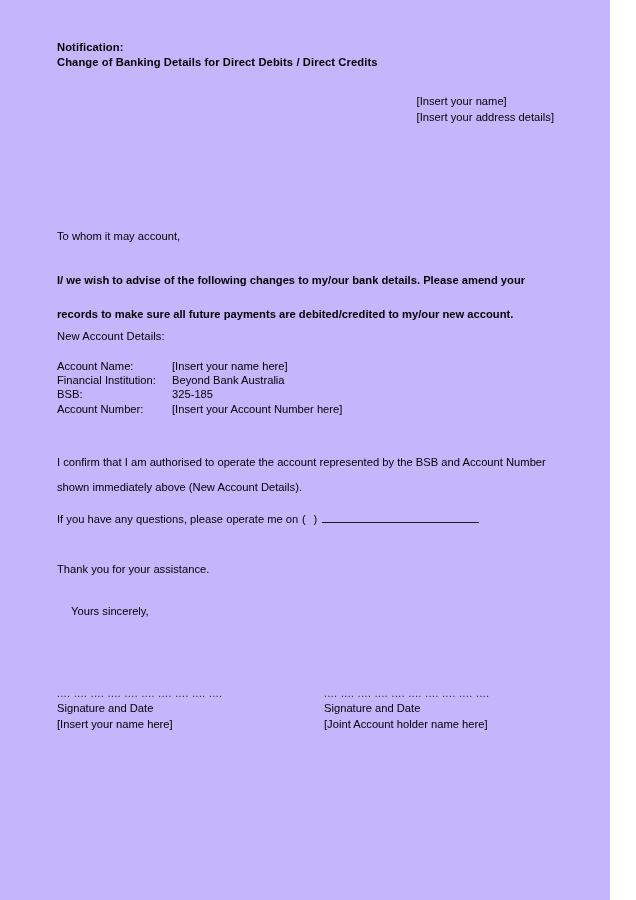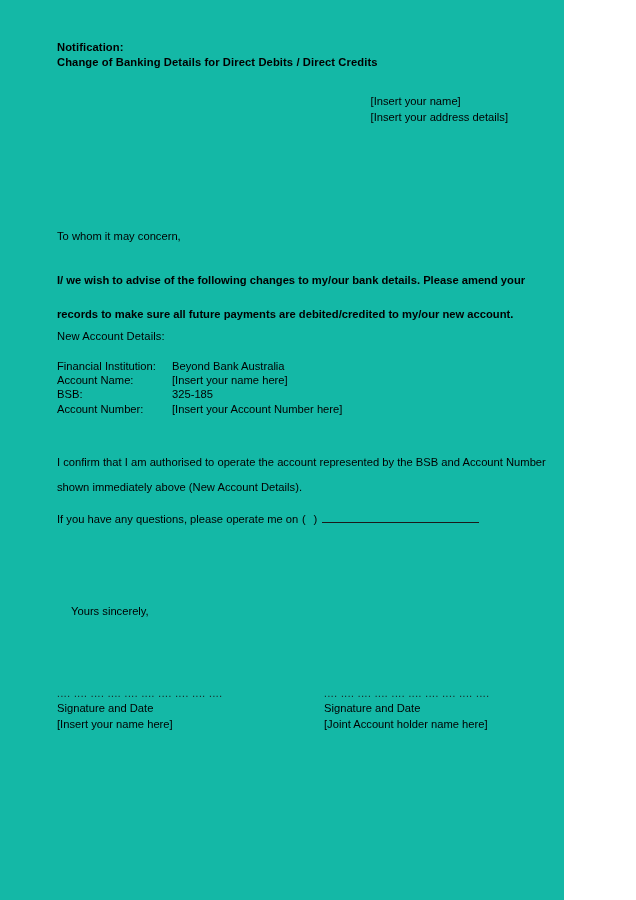--- a/index.html
+++ b/index.html
@@ -13,22 +13,23 @@
     position: relative;
     font-family: "Liberation Sans", sans-serif;
     color: #000000;
     -webkit-font-smoothing: antialiased;
   }
   .page {
     position: absolute;
     left: 0; top: 0;
     width: 564px;
     height: 900px;
-    background: #14b8a6;
+    background: #c4b5fd;
     overflow: hidden;
+    padding-left: 46px;
   }
 
   
   .heading {
     position: absolute;
     left: 57px;
     top: 40px;
     font-size: 11.2px;
     font-weight: bold;
     line-height: 15px;
@@ -160,53 +161,54 @@
   <div class="heading">
     <div>Notification:</div>
     <div>Change of Banking Details for Direct Debits / Direct Credits</div>
   </div>
 
   <div class="addressee">
     <div>[Insert your name]</div>
     <div>[Insert your address details]</div>
   </div>
 
-  <div class="salutation">To whom it may concern,</div>
+  <div class="salutation">To whom it may account,</div>
 
   <div class="para-advise">I/ we wish to advise of the following changes to my/our bank details. Please amend your records to make sure all future payments are debited/credited to my/our new account.</div>
 
   <div class="section-title">New Account Details:</div>
 
   <table class="details">
     <tbody>
       <tr>
+        <td class="label">Account Name:</td>
+        <td class="value">[Insert your name here]</td>
+      </tr>
+      <tr>
         <td class="label">Financial Institution:</td>
         <td class="value">Beyond Bank Australia</td>
       </tr>
       <tr>
-        <td class="label">Account Name:</td>
-        <td class="value">[Insert your name here]</td>
-      </tr>
-      <tr>
         <td class="label">BSB:</td>
         <td class="value">325-185</td>
       </tr>
       <tr>
         <td class="label">Account Number:</td>
         <td class="value">[Insert your Account Number here]</td>
       </tr>
     </tbody>
   </table>
 
   <div class="para-confirm">I confirm that I am authorised to operate the account represented by the BSB and Account Number shown immediately above (New Account Details).</div>
 
   <div class="contact-line">
     <span>If you have any questions, please operate me on</span><span class="paren-gap">&nbsp;<span>(</span>&nbsp;&nbsp;<span>)</span></span><span class="phone-rule"></span>
   </div>
 
+  <div class="thanks">Thank you for your assistance.</div>
   <div class="signoff">Yours sincerely,</div>
 
   <div class="sig-block left">
     <div class="sig-leader">.... .... .... .... .... .... .... .... .... ....</div>
     <div>Signature and Date</div>
     <div>[Insert your name here]</div>
   </div>
 
   <div class="sig-block right">
     <div class="sig-leader">.... .... .... .... .... .... .... .... .... ....</div>

